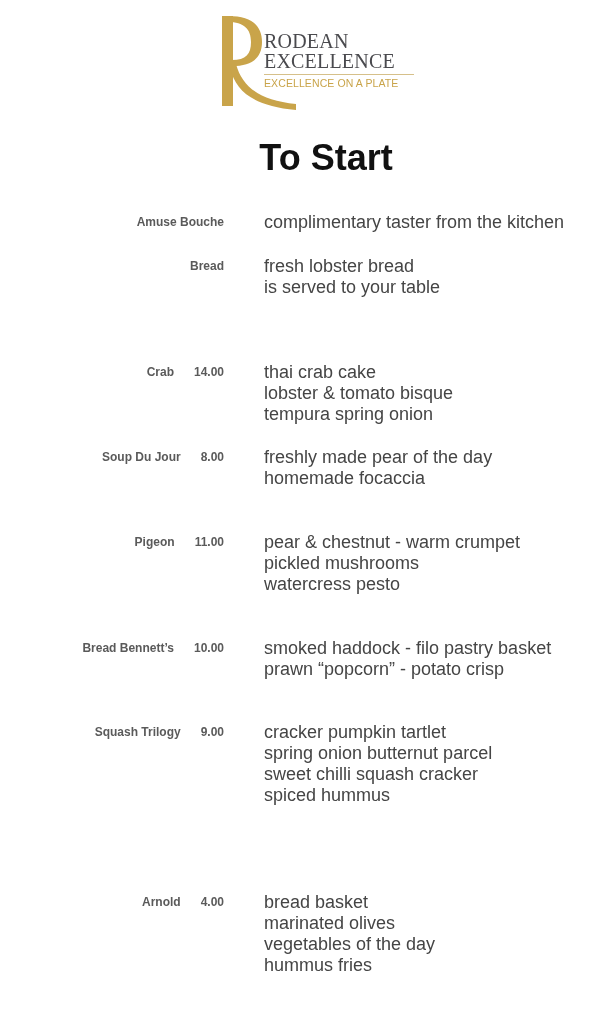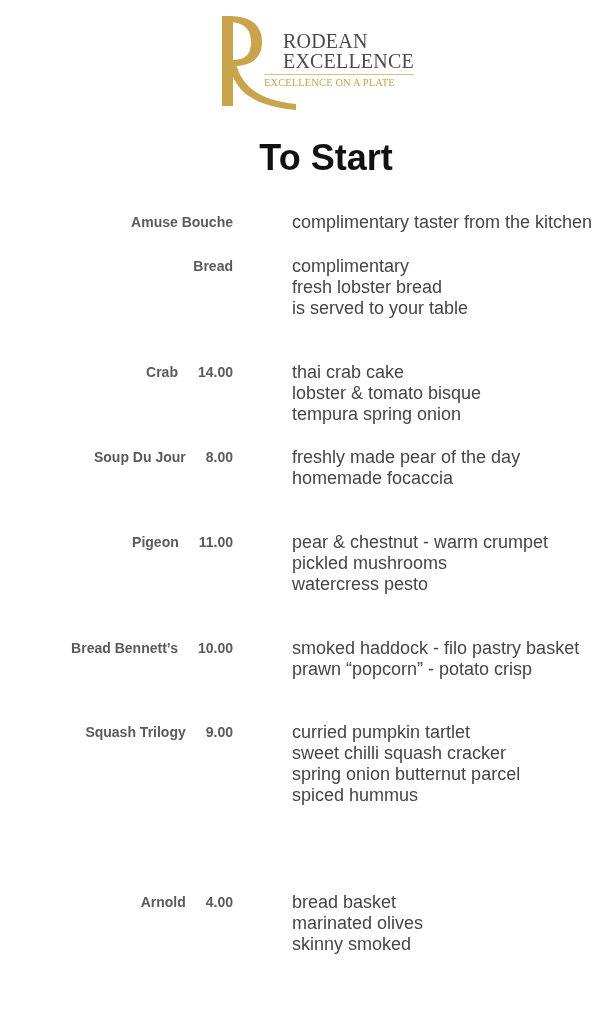--- a/index.html
+++ b/index.html
@@ -31,34 +31,34 @@
   .logo-name {
     position: absolute;
     left: 46px;
     top: 17px;
     font-family: "Liberation Serif", "DejaVu Serif", serif;
     color: #4a4a4e;
     font-size: 20px;
     line-height: 20px;
     letter-spacing: 0.2px;
   }
-  .logo-name div { white-space: nowrap; margin-left: 19px; }
+  .logo-name div { white-space: nowrap; }
   .logo-rule {
     position: absolute;
     left: 46px;
     top: 60px;
     width: 150px;
     height: 1px;
     background: #d6c08a;
   }
   .logo-tagline {
     position: absolute;
     left: 46px;
     top: 63px;
-    font-family: Liberation Serif, serif;
+    font-family: Liberation Sans, sans-serif;
     color: #c9a44a;
     font-size: 10.5px;
     letter-spacing: 0.1px;
     white-space: nowrap;
     text-align: center;
   }
   .title {
     position: absolute;
     left: 0;
     width: 652px;
@@ -70,41 +70,41 @@
     color: #111111;
     line-height: 44px;
   }
   .item {
     position: absolute;
     left: 0;
     width: 610px;
   }
   .item-label {
     position: absolute;
-    right: 377px;
+    right: 386px;
     top: 0;
     white-space: nowrap;
     font-weight: bold;
-    font-size: 14px;
+    font-size: 12px;
     line-height: 21px;
     color: #5a5a5a;
     text-align: right;
   }
   .item-name { }
   .item-price { margin-left: 20px; }
   .item-desc {
     position: absolute;
     left: 264px;
     top: 0;
     font-size: 18px;
     line-height: 21px;
     color: #454545;
     white-space: nowrap;
   }
-  .item-desc div { height: 21px; margin-left: 28px; }
+  .item-desc div { height: 21px; }
 </style>
 </head>
 <body>
 
 <div class="logo">
   <svg class="logo-r" viewBox="0 0 80 98" width="80" height="98">
 
     <rect x="4" y="2" width="11" height="90" fill="#c9a44a"></rect>
 
     <path d="M10 2 C 34 2, 44 12, 44 28 C 44 44, 34 52, 14 52 L 14 46 C 28 46, 33 40, 33 28 C 33 15, 26 8, 10 8 Z" fill="#c9a44a"></path>
@@ -130,21 +130,20 @@
     <div class="item-desc">
       <div>complimentary taster from the kitchen</div>
     </div>
   </div>
 
   <div class="item" style="top: 256px;">
     <div class="item-label">
       <span class="item-name">Bread</span>
     </div>
     <div class="item-desc">
-      <div>complimentary</div>
       <div>fresh lobster bread</div>
       <div>is served to your table</div>
     </div>
   </div>
 
   <div class="item" style="top: 362px;">
     <div class="item-label">
       <span class="item-name">Crab</span><span class="item-price">14.00</span>
     </div>
     <div class="item-desc">
@@ -183,30 +182,31 @@
       <div>smoked haddock - filo pastry basket</div>
       <div>prawn “popcorn” - potato crisp</div>
     </div>
   </div>
 
   <div class="item" style="top: 722px;">
     <div class="item-label">
       <span class="item-name">Squash Trilogy</span><span class="item-price">9.00</span>
     </div>
     <div class="item-desc">
-      <div>curried pumpkin tartlet</div>
+      <div>cracker pumpkin tartlet</div>
+      <div>spring onion butternut parcel</div>
       <div>sweet chilli squash cracker</div>
-      <div>spring onion butternut parcel</div>
       <div>spiced hummus</div>
     </div>
   </div>
 
   <div class="item" style="top: 892px;">
     <div class="item-label">
       <span class="item-name">Arnold</span><span class="item-price">4.00</span>
     </div>
     <div class="item-desc">
       <div>bread basket</div>
       <div>marinated olives</div>
-      <div>skinny smoked</div>
+      <div>vegetables of the day</div>
+      <div>hummus fries</div>
     </div>
   </div>
 </div>
 
 </body></html>

